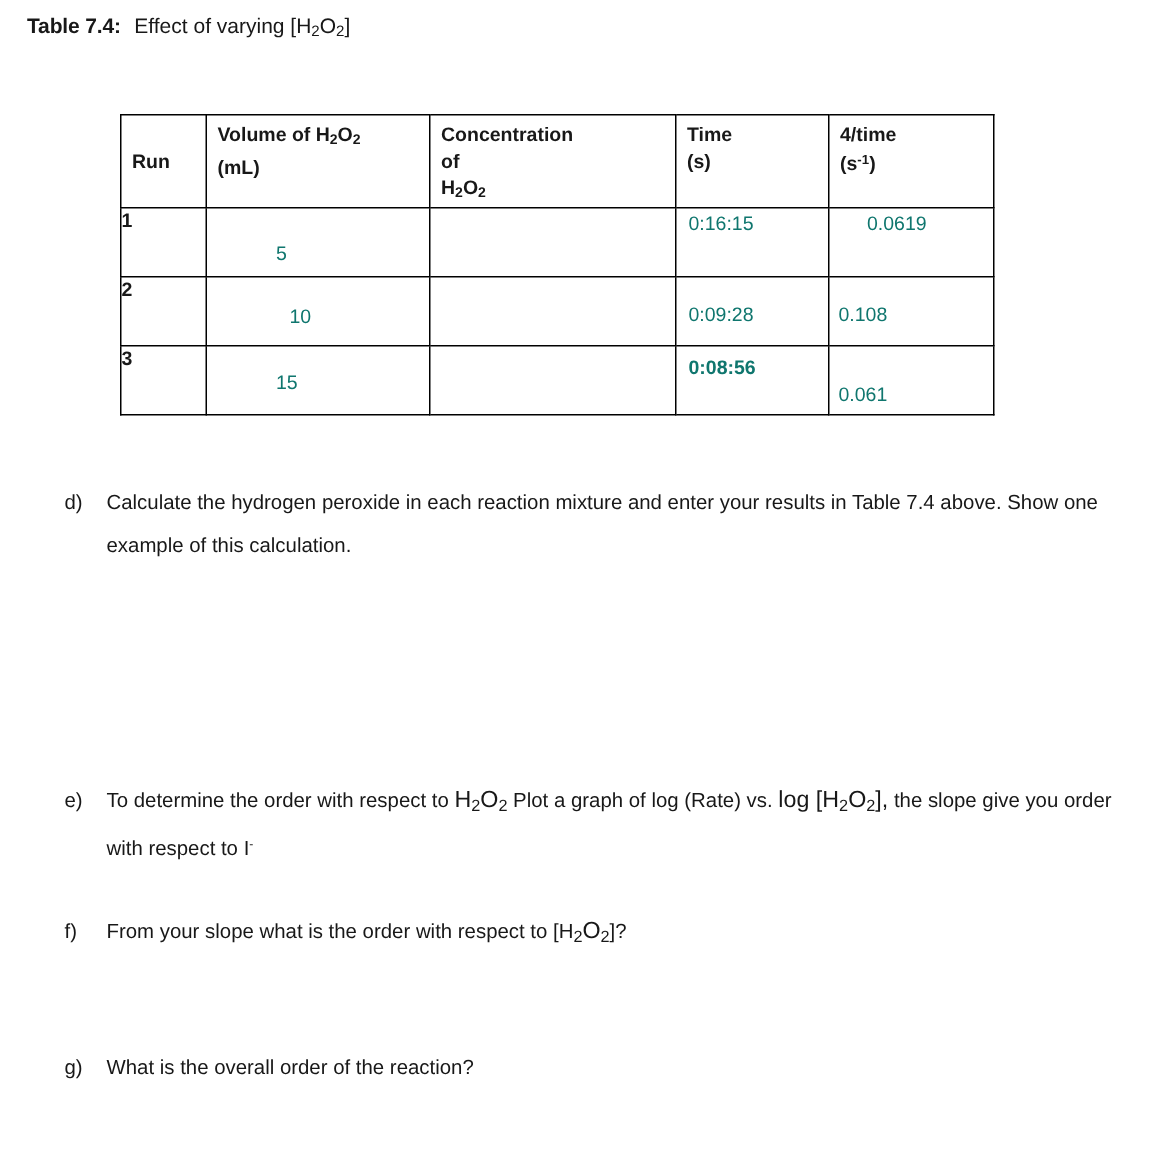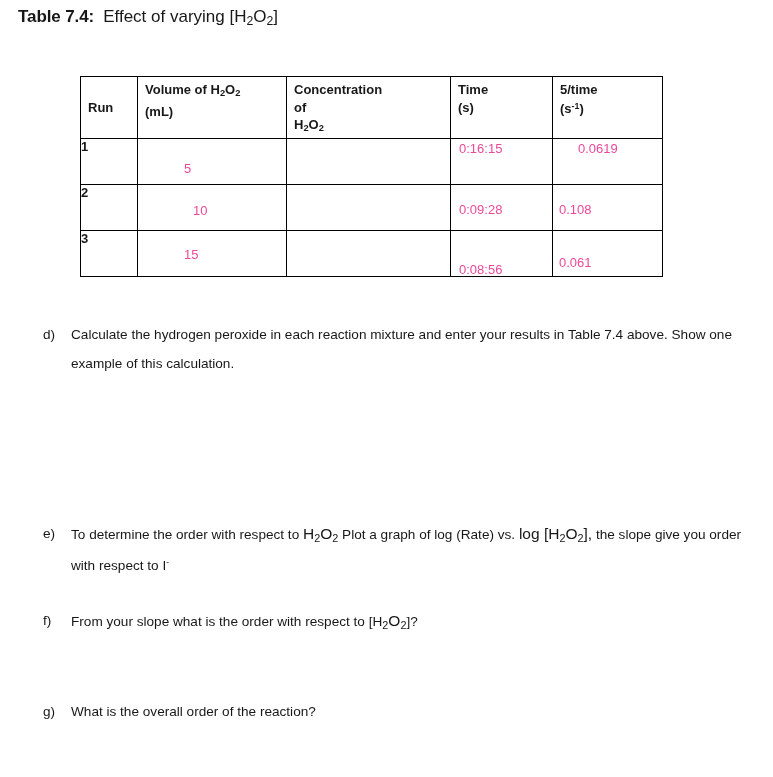--- a/index.html
+++ b/index.html
@@ -15,21 +15,21 @@
     font-family: "Liberation Sans", sans-serif;
     color: #181818;
     overflow: hidden;
   }
 
   
   #table-caption {
     position: absolute;
     left: 18px;
     top: 8px;
-    font-size: 17px;
+    font-size: 14px;
     line-height: 18px;
     white-space: nowrap;
   }
   #table-caption .cap-label {
     font-weight: bold;
     letter-spacing: -0.1px;
   }
   #table-caption .cap-text {
     font-weight: normal;
     margin-left: 9px;
@@ -77,38 +77,38 @@
   #data-table tbody td {
     height: 46px;
     box-sizing: border-box;
   }
   .cell-run {
     font-weight: bold;
     font-size: 13px;
     padding: 6px 0 0 7px;
   }
   .filled {
-    color: #ec4899;
+    color: #0f766e;
     font-size: 14px;
     font-weight: normal;
     position: relative;
     height: 100%;
   }
   .filled span.val {
     position: absolute;
     white-space: nowrap;
   }
   
   .v-r1 { left: 46px;  top: 22px; }
   .v-r2 { left: 55px;  top: 18px;  }
   .v-r3 { left: 46px;  top: 16px; }
 
   .t-r1 { left: 8px;  top: 2px;  }
   .t-r2 { left: 8px;  top: 17px; }
-  .t-r3 { left: 8px;  top: 31px; }
+  .t-r3 { left: 8px;  top: 6px; font-weight: bold; }
 
   .i-r1 { left: 25px; top: 2px;  }
   .i-r2 { left: 6px;  top: 17px; }
   .i-r3 { left: 6px;  top: 24px; }
 
   sub { font-size: 0.72em; vertical-align: -0.22em; }
   sup { font-size: 0.68em; vertical-align: 0.42em; }
 
   
   .q-item {
@@ -165,21 +165,21 @@
           <span>Concentration</span>
           <span>of</span>
         </span>
         <span><span>H</span><sub>2</sub><span>O</span><sub>2</sub></span>
       </th>
       <th>
         <span>Time</span><br>
         <span>(s)</span>
       </th>
       <th>
-        <span>5/time</span><br>
+        <span>4/time</span><br>
         <span><span>(s</span><sup>-1</sup><span>)</span></span>
       </th>
     </tr>
   </thead>
   <tbody>
     <tr>
       <td class="cell-run">1</td>
       <td class="filled">
           <span class="val v-r1">5</span>
         </td>

